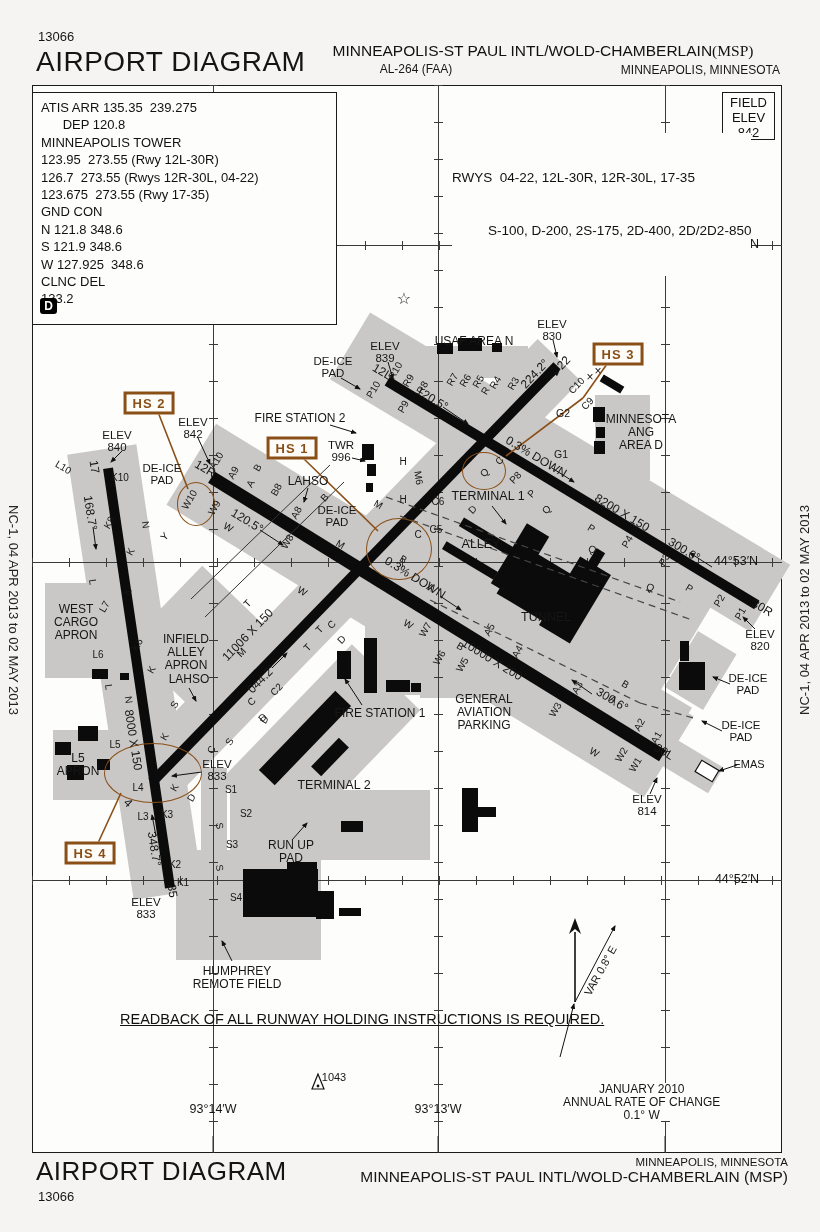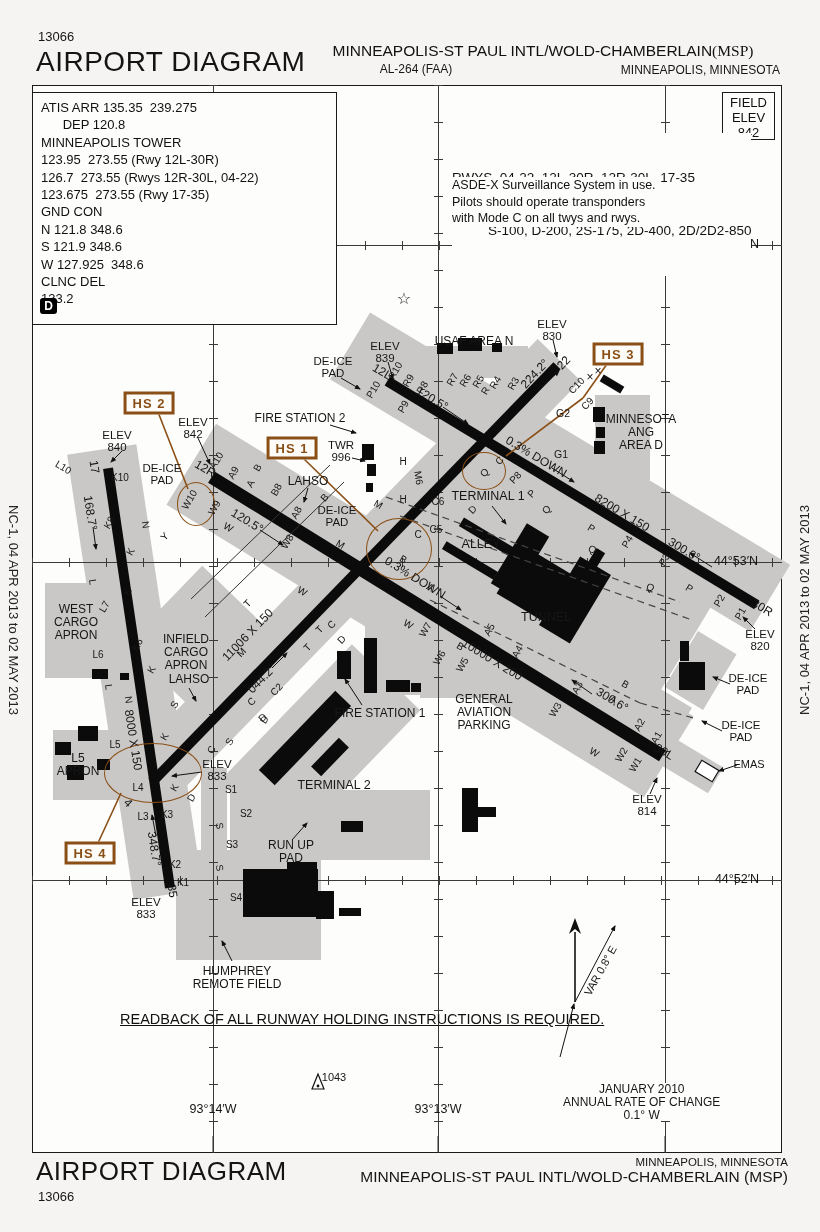--- a/index.html
+++ b/index.html
@@ -194,21 +194,21 @@
       <div class="lbl" style="left: 308px; top: 481px; font-size: 12px; transform: translate(-50%, -50%) rotate(0deg);">LAHSO</div>
       <div class="lbl" style="left: 337px; top: 516px; font-size: 11.5px; transform: translate(-50%, -50%) rotate(0deg);">DE-ICE
 PAD</div>
       <div class="lbl" style="left: 488px; top: 497px; font-size: 12.5px; transform: translate(-50%, -50%) rotate(0deg);">TERMINAL 1</div>
       <div class="lbl" style="left: 481px; top: 545px; font-size: 12.5px; transform: translate(-50%, -50%) rotate(0deg);">ALLEY</div>
       <div class="lbl" style="left: 510px; top: 618px; font-size: 12.5px; transform: translate(-50%, -50%) rotate(0deg); margin-left: 36px;">TUNNEL</div>
       <div class="lbl" style="left: 76px; top: 622px; font-size: 12px; transform: translate(-50%, -50%) rotate(0deg);">WEST
 CARGO
 APRON</div>
       <div class="lbl" style="left: 186px; top: 652px; font-size: 12px; transform: translate(-50%, -50%) rotate(0deg);">INFIELD
-CARGO
+ALLEY
 APRON</div>
       <div class="lbl" style="left: 189px; top: 679px; font-size: 12px; transform: translate(-50%, -50%) rotate(0deg);">LAHSO</div>
       <div class="lbl" style="left: 78px; top: 765px; font-size: 12px; transform: translate(-50%, -50%) rotate(0deg);">L5
 APRON</div>
       <div class="lbl" style="left: 217px; top: 770px; font-size: 11.5px; transform: translate(-50%, -50%) rotate(0deg);">ELEV
 833</div>
       <div class="lbl" style="left: 334px; top: 786px; font-size: 12.5px; transform: translate(-50%, -50%) rotate(0deg);">TERMINAL 2</div>
       <div class="lbl" style="left: 380px; top: 713px; font-size: 12px; transform: translate(-50%, -50%) rotate(0deg);">FIRE STATION 1</div>
       <div class="lbl" style="left: 484px; top: 712px; font-size: 12px; transform: translate(-50%, -50%) rotate(0deg);">GENERAL
 AVIATION
@@ -387,23 +387,20 @@
   <div class="dsym" style="left:40px;top:298px;">D</div>
 
   <div class="box" style="left:722px;top:92px;width:53px;height:48px;text-align:center;font-size:13px;line-height:15px;white-space:pre;padding-top:2px;">FIELD
 ELEV
 842</div>
 
   <div class="txtblock" style="left:452px;top:133px;font-size:13.5px;">
     <div>RWYS  04-22, 12L-30R, 12R-30L, 17-35</div>
     <div style="padding-left:36px;">S-100, D-200, 2S-175, 2D-400, 2D/2D2-850</div>
   </div>
-  <div class="txtblock" style="left:452px;top:177px;">ASDE-X Surveillance System in use.
-Pilots should operate transponders
-with Mode C on all twys and rwys.</div>
 
   <div class="underline" style="position:absolute;left:120px;top:1011px;font-size:14.5px;z-index:6;">READBACK OF ALL RUNWAY HOLDING INSTRUCTIONS IS REQUIRED.</div>
 
   <div class="lbl whitebg" style="left:560px;top:1083px;font-size:12px;z-index:6;">JANUARY 2010
 ANNUAL RATE OF CHANGE
 0.1° W</div>
   <div class="lbl" style="left:601px;top:971px;font-size:11px;transform:translate(-50%,-50%) rotate(-61deg);z-index:6;">VAR 0.8° E</div>
 
   <div class="edge-text" style="left:13px;top:610px;transform:translate(-50%,-50%) rotate(90deg);">NC-1, 04 APR 2013 to 02 MAY 2013</div>
   <div class="edge-text" style="left:804px;top:610px;transform:translate(-50%,-50%) rotate(-90deg);">NC-1, 04 APR 2013 to 02 MAY 2013</div>

